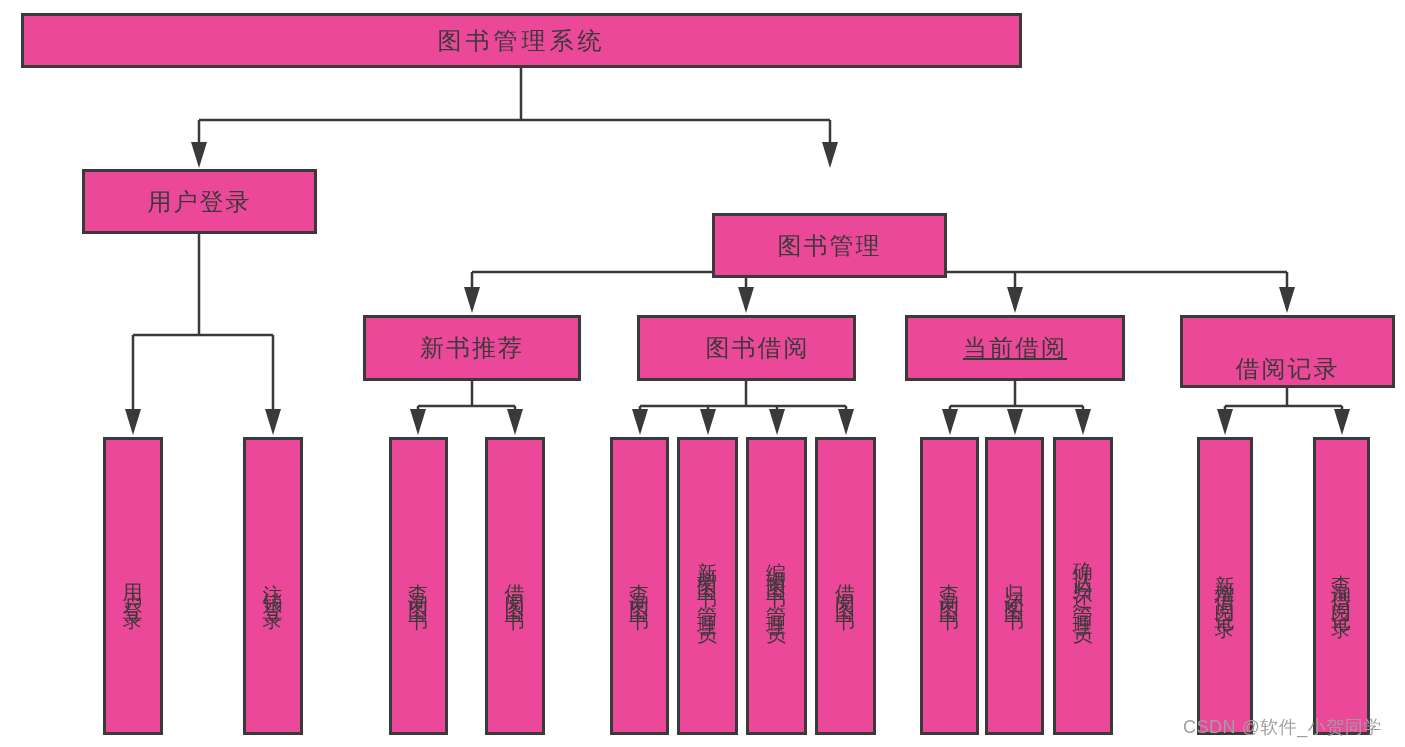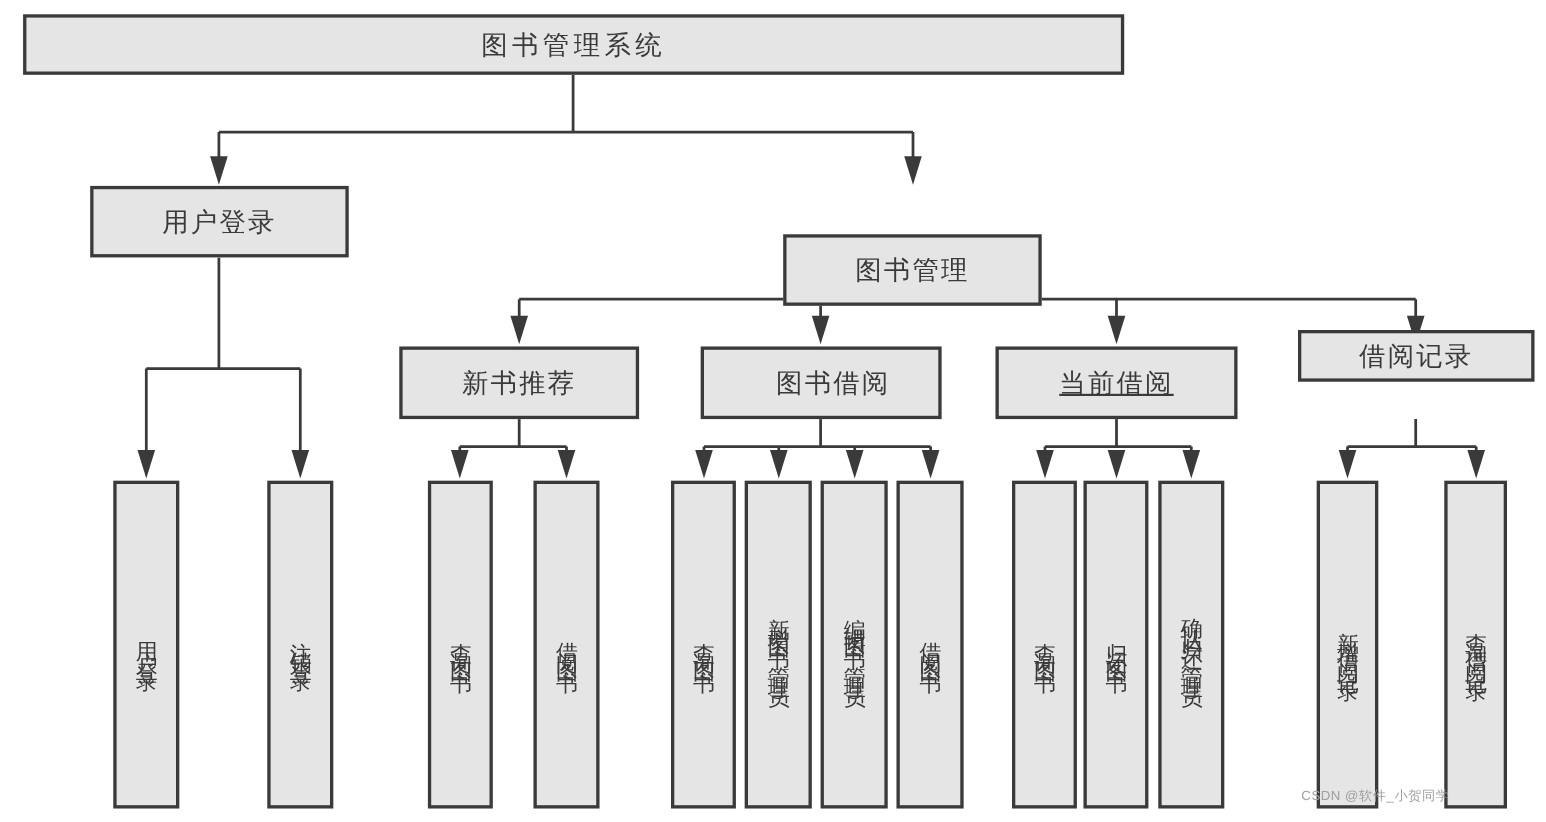--- a/index.html
+++ b/index.html
@@ -8,21 +8,21 @@
     width: 1405px;
     height: 747px;
     background: #ffffff;
     font-family: "Liberation Sans", sans-serif;
     overflow: hidden;
   }
   .box {
     position: absolute;
     box-sizing: border-box;
     border: 3px solid #3a3a3a;
-    background: #e5e5e5;
+    background: #ec4899;
     color: #3a3a3a;
     display: flex;
     align-items: center;
     justify-content: center;
   }
   .h1 { font-size: 24px; letter-spacing: 4px; }
   .h2 { font-size: 24px; letter-spacing: 2px; }
   .leaf {
     top: 437px;
     height: 298px;
@@ -32,21 +32,21 @@
     letter-spacing: 9px;
     line-height: 1;
   }
   
   #n-root    { left: 21px;   top: 13px;  width: 1001px; height: 55px; }
   #n-login   { left: 82px;   top: 169px; width: 235px;  height: 65px; }
   #n-mgmt    { left: 712px;  top: 169px; width: 235px;  height: 65px; margin-top: 44px; }
   #n-newbook { left: 363px;  top: 315px; width: 218px;  height: 66px; }
   #n-borrow  { left: 637px;  top: 315px; width: 219px;  height: 66px; padding-left: 22px; }
   #n-current { left: 905px;  top: 315px; width: 220px;  height: 66px; text-decoration: underline; }
-  #n-record  { left: 1180px; top: 300px; width: 215px;  height: 47px; }
+  #n-record  { left: 1180px; top: 315px; width: 215px;  height: 73px; align-items: flex-end; }
   #l1  { left: 103px;  width: 60px; }
   #l2  { left: 243px;  width: 60px; }
   #l3  { left: 389px;  width: 59px; }
   #l4  { left: 485px;  width: 60px; }
   #l5  { left: 610px;  width: 59px; }
   #l6  { left: 677px;  width: 61px; }
   #l7  { left: 746px;  width: 61px; }
   #l8  { left: 815px;  width: 61px; }
   #l9  { left: 920px;  width: 59px; }
   #l10 { left: 985px;  width: 59px; }
@@ -58,21 +58,21 @@
     left: 0; top: 0;
     width: 1405px; height: 747px;
     pointer-events: none;
   }
   .connectors path { stroke: #3a3a3a; stroke-width: 2.5; fill: none; }
   .connectors polygon { fill: #3a3a3a; stroke: none; }
   .watermark {
     position: absolute;
     left: 1183px;
     top: 715px;
-    font-size: 12px;
+    font-size: 18px;
     color: #9f9f9f;
     letter-spacing: 0.5px;
     white-space: nowrap;
   }
 </style>
 </head>
 <body>
 
 <div class="stage">
 

